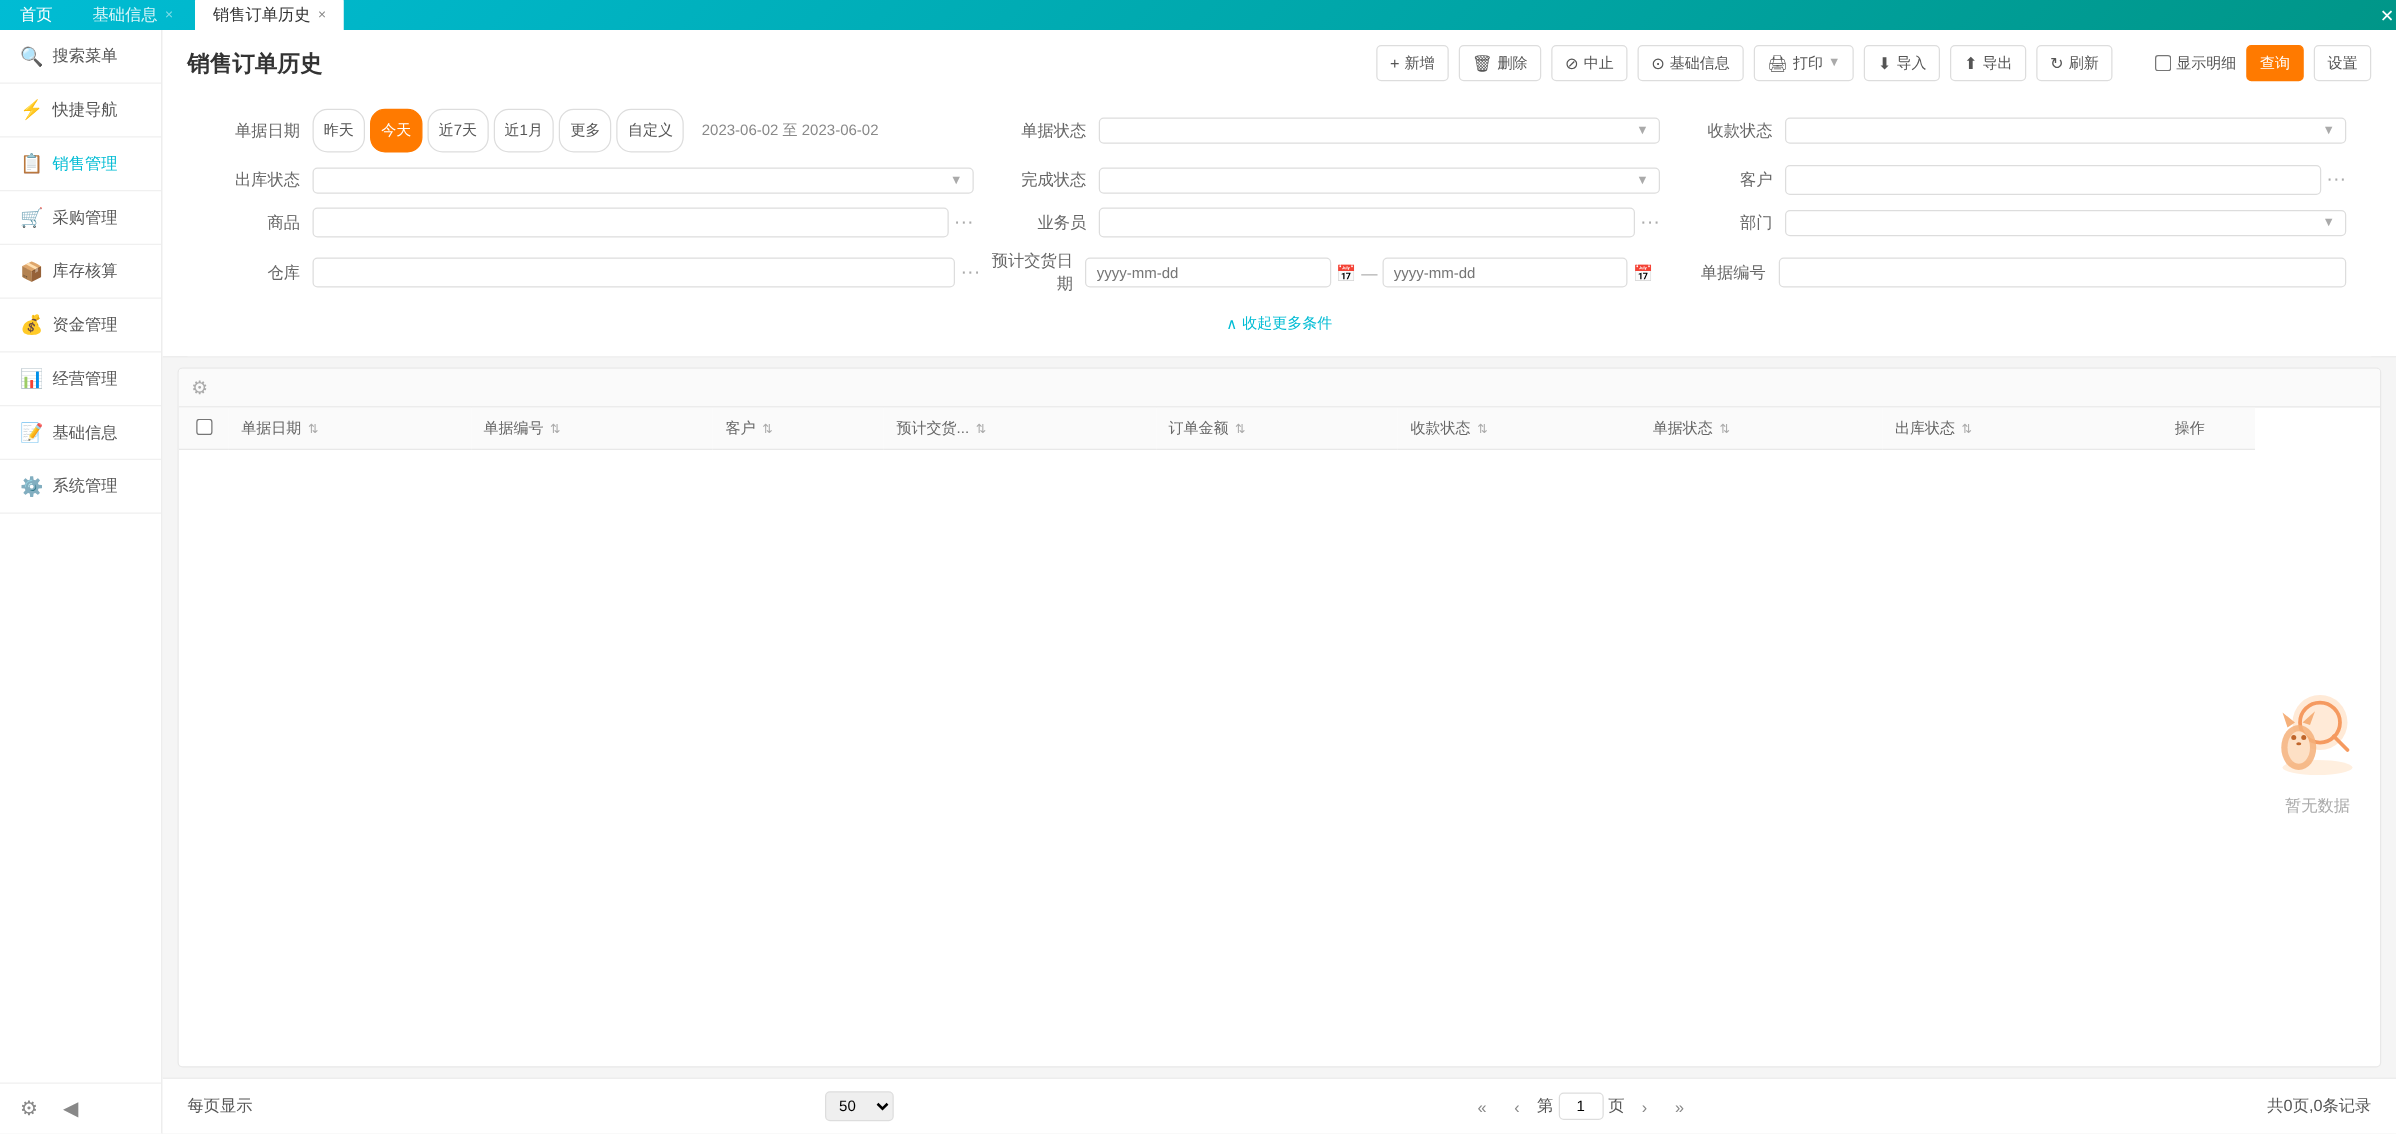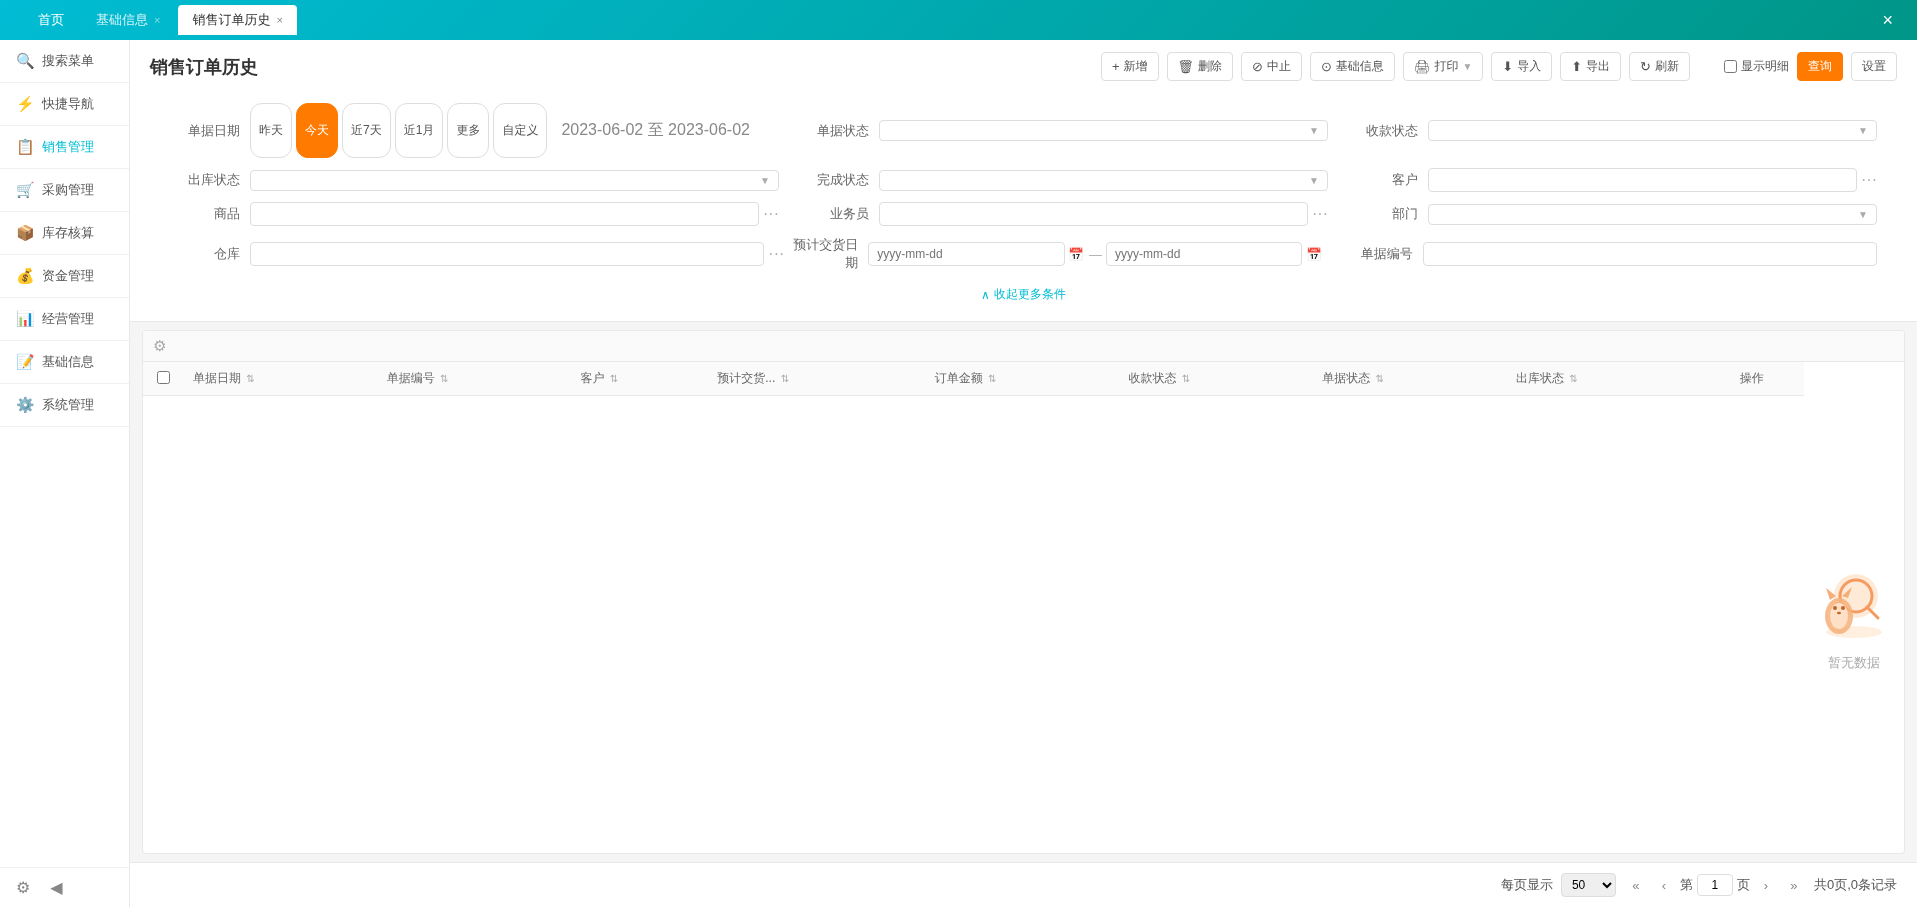--- a/index.html
+++ b/index.html
@@ -1,24 +1,24 @@
 <!DOCTYPE html>
 <html><head>
   <meta charset="utf-8">
   <style>
     * { box-sizing: border-box; margin: 0; padding: 0; }
     body { font-family: 'Microsoft YaHei', Arial, sans-serif; font-size: 13px; background: #f5f5f5; color: #333; display: flex; flex-direction: column; height: 907px; overflow: hidden; }
 
     
     .top-bar {
-      height: 40px;
+      height: 24px;
       background: linear-gradient(135deg, #00bcd4, #009688);
       display: flex;
       align-items: center;
-      padding: 0 24px;
+      padding: 0 2px;
       flex-shrink: 0;
     }
     .top-bar .tabs {
       display: flex;
       align-items: center;
       gap: 4px;
       flex: 1;
     }
     .top-bar .tab {
       padding: 6px 14px;
@@ -181,35 +181,35 @@
       align-items: center;
       min-width: 0;
     }
     .date-quick-btns {
       display: flex;
       align-items: center;
       gap: 4px;
       flex-wrap: nowrap;
     }
     .date-btn {
-      padding: 18px 8px;
+      padding: 8px 8px;
       border: 1px solid #ddd;
       border-radius: 12px;
       cursor: pointer;
       font-size: 12px;
       color: #555;
       background: #fff;
     }
     .date-btn.active {
       background: #ff7a00;
       color: #fff;
       border-color: #ff7a00;
     }
     .date-range {
-      font-size: 16px;
+      font-size: 12px;
       color: #888;
       margin-left: 8px;
     }
     .select-control {
       display: flex;
       align-items: center;
       border: 1px solid #ddd;
       border-radius: 4px;
       padding: 4px 8px;
       background: #fff;
@@ -319,21 +319,21 @@
     }
     .empty-icon {
       width: 100px;
       height: 100px;
     }
 
     
     .pagination {
       display: flex;
       align-items: center;
-      justify-content: flex-end;
+      justify-content: space-between;
       padding: 10px 20px;
       gap: 8px;
       font-size: 13px;
       color: #555;
       border-top: 1px solid #e8e8e8;
       background: #fff;
       flex-shrink: 0;
     }
     .pagination select {
       border: 1px solid #ddd;

